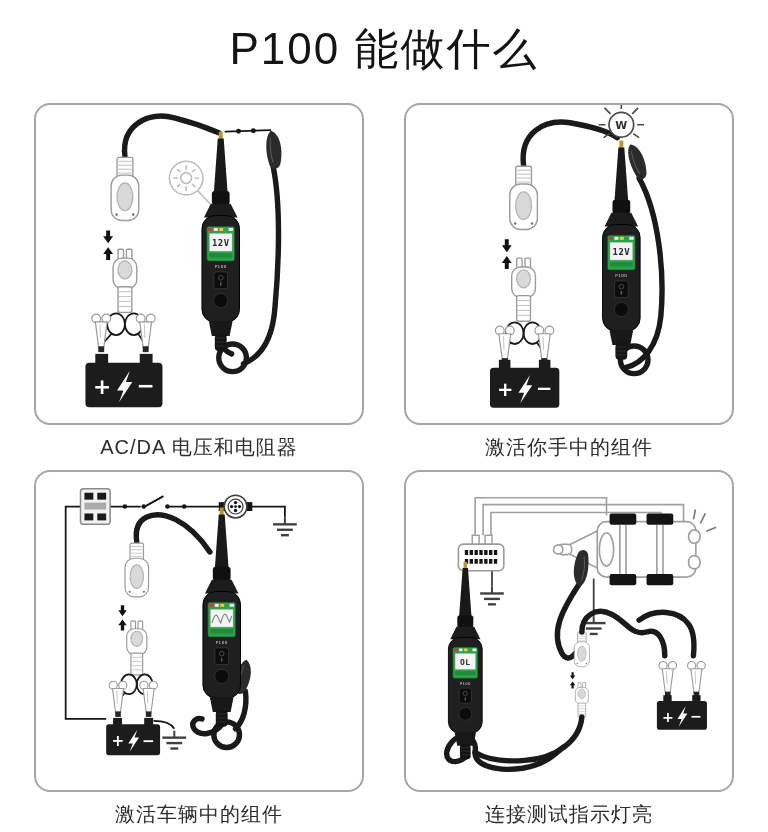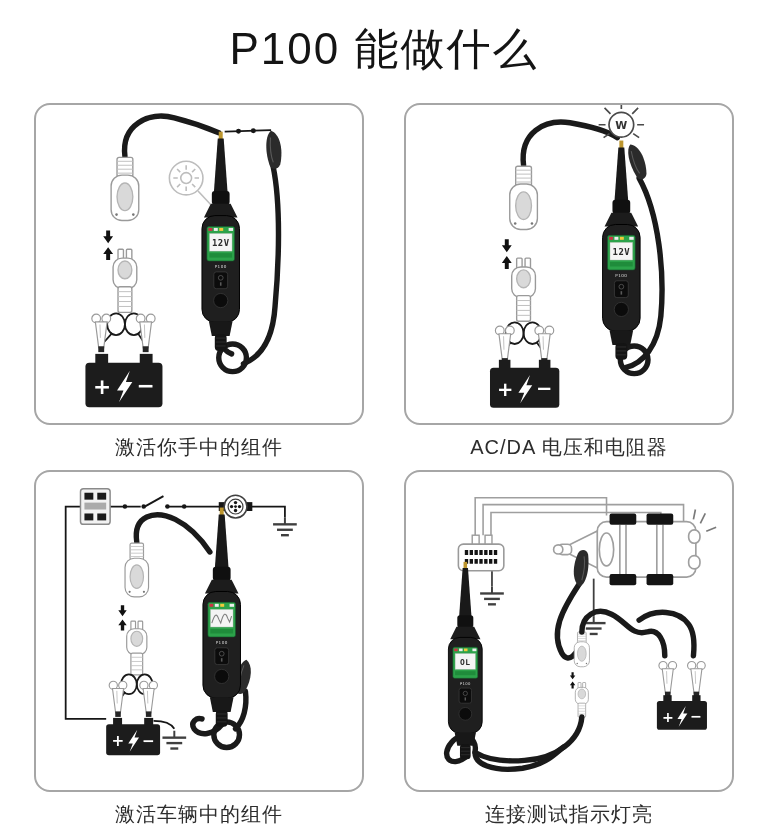--- a/index.html
+++ b/index.html
@@ -220,22 +220,22 @@
           <text class="bminus" x="61" y="40">−</text>
         </g>
         <g transform="translate(188,36)">
           <use href="#dev"></use>
           <text class="scrval" x="30" y="116">12V</text>
           <text class="devlabel" x="30" y="138.5">P100</text>
         </g>
       </svg>
     </div>
 
+    <div class="caption">AC/DA 电压和电阻器</div>
     <div class="caption">激活你手中的组件</div>
-    <div class="caption">AC/DA 电压和电阻器</div>
 
     <div class="panel">
       <svg viewBox="0 0 330 322">
         <g>
           <path class="thinwire" d="M45,35 H30 V250 H71"></path>
           <path class="thinwire" d="M75,35 H106"></path>
           <path class="thinwire" d="M134,35 H186"></path>
           <path class="thinwire" d="M216,35 H252 V46"></path>
           <path class="thinwire" d="M119,252 C130,252 137,255 140,260"></path>
         </g>

